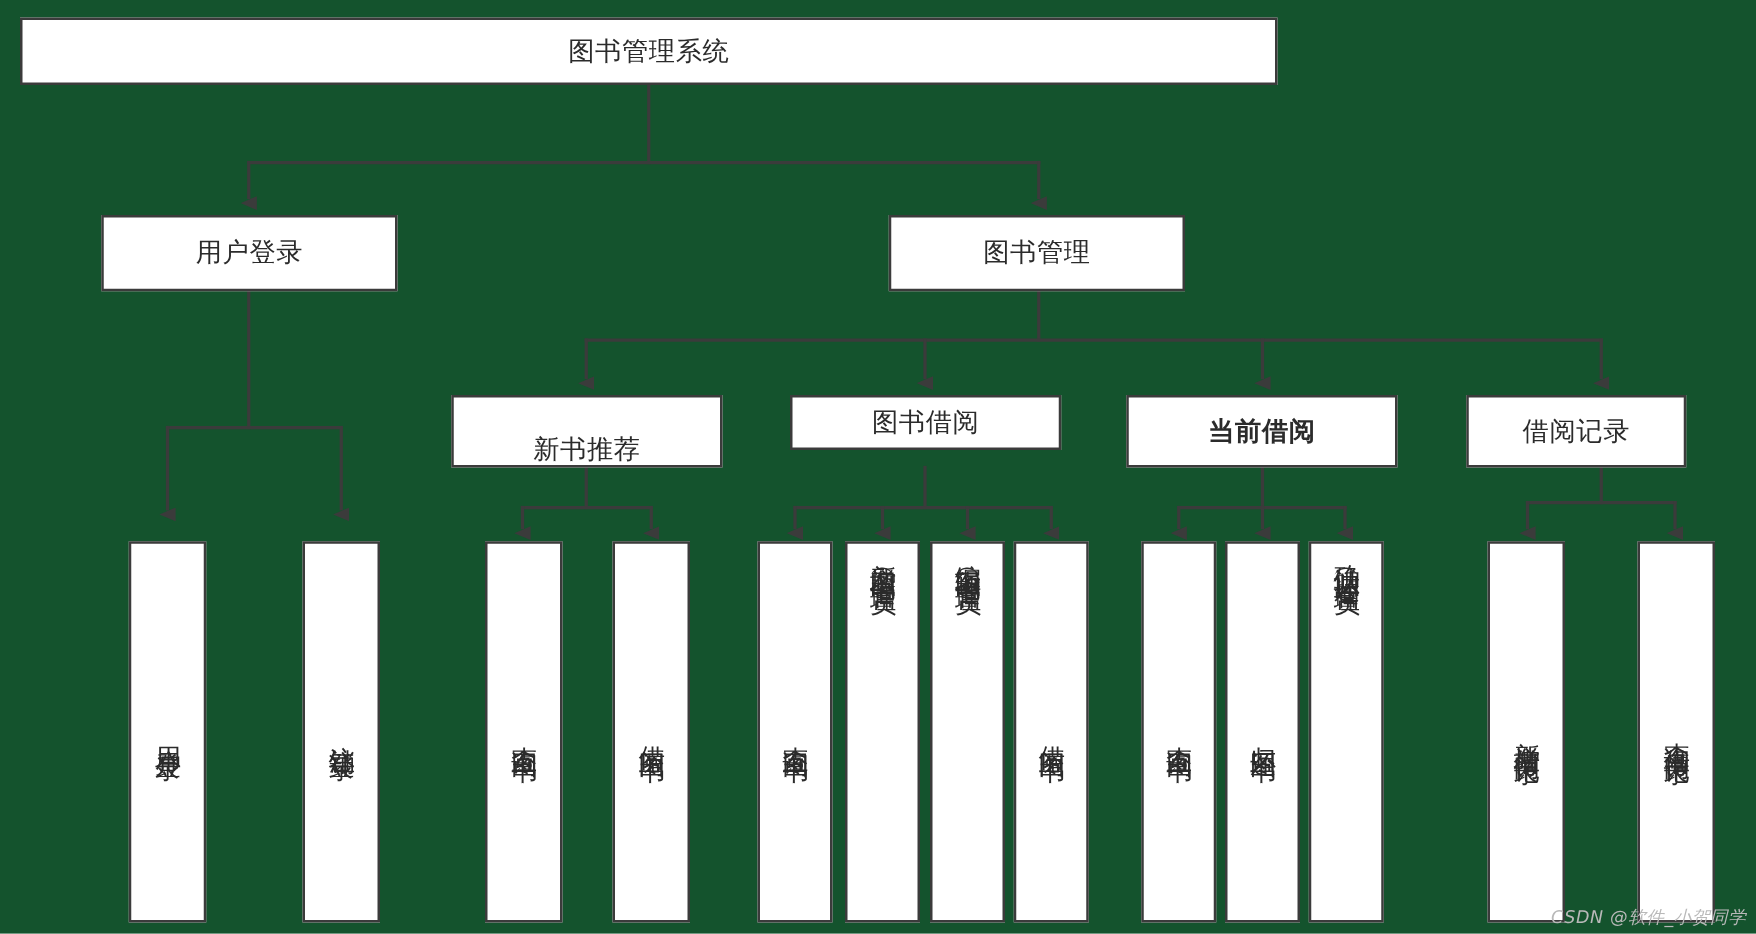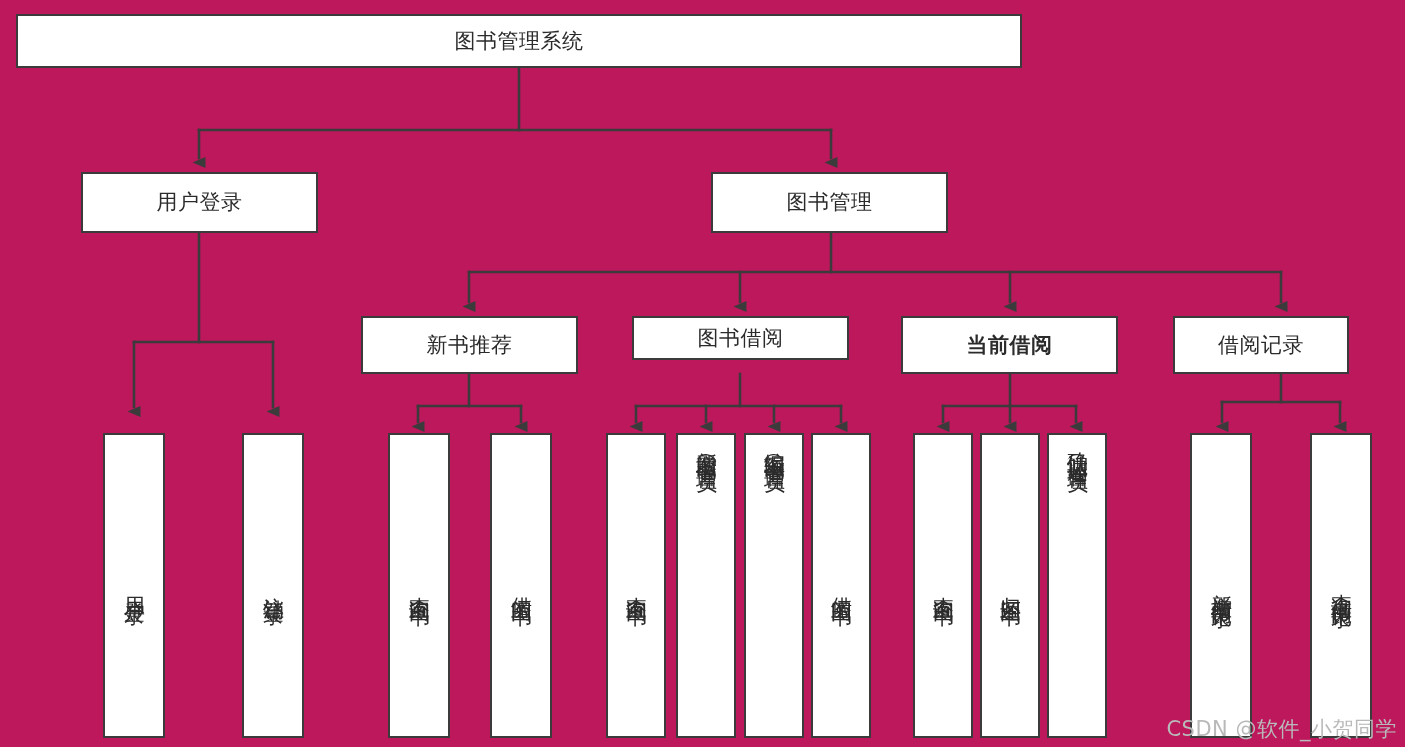--- a/index.html
+++ b/index.html
@@ -8,21 +8,21 @@
     padding: 0;
     background: #ffffff;
   }
   body {
     font-family: "DejaVu Sans", "Liberation Sans", sans-serif;
   }
   #diagram-root {
     position: relative;
     width: 1405px;
     height: 747px;
-    background: #be185d;
+    background: #14532d;
     overflow: hidden;
   }
   #edge-layer {
     position: absolute;
     left: 0;
     top: 0;
     width: 1405px;
     height: 747px;
   }
   .node {
@@ -60,25 +60,26 @@
     height: auto;
     max-height: 100%;
   }
   .node.vertical.v-center {
     align-items: center;
   }
   .watermark {
     position: absolute;
     right: 8px;
     bottom: 4px;
-    font-size: 21px;
+    font-size: 14px;
     color: #b9b9b9;
     letter-spacing: 0.5px;
     z-index: 5;
     white-space: nowrap;
+    font-style: italic;
   }
 </style>
 </head>
 <body>
 
 <div id="diagram-root">
 
   <svg id="edge-layer" viewBox="0 0 1405 747" xmlns="http://www.w3.org/2000/svg">
     <defs>
       <marker id="arrowhead" markerWidth="11" markerHeight="13" refX="1" refY="6.5" orient="auto" markerUnits="userSpaceOnUse">
@@ -146,21 +147,21 @@
   </div>
 
   <div class="node horizontal" style="left:81px; top:172px; width:237px; height:61px;">
     <span class="node-label">用户登录</span>
   </div>
 
   <div class="node horizontal" style="left:711px; top:172px; width:237px; height:61px;">
     <span class="node-label">图书管理</span>
   </div>
 
-  <div class="node horizontal" style="left:361px; top:316px; width:217px; height:58px;">
+  <div class="node horizontal" style="left:361px; top:316px; width:217px; height:58px;align-items:flex-end;">
     <span class="node-label">新书推荐</span>
   </div>
 
   <div class="node horizontal" style="left:632px; top:316px; width:217px; height:44px;">
     <span class="node-label">图书借阅</span>
   </div>
 
   <div class="node horizontal" style="left:901px; top:316px; width:217px; height:58px;font-weight:bold;">
     <span class="node-label">当前借阅</span>
   </div>

